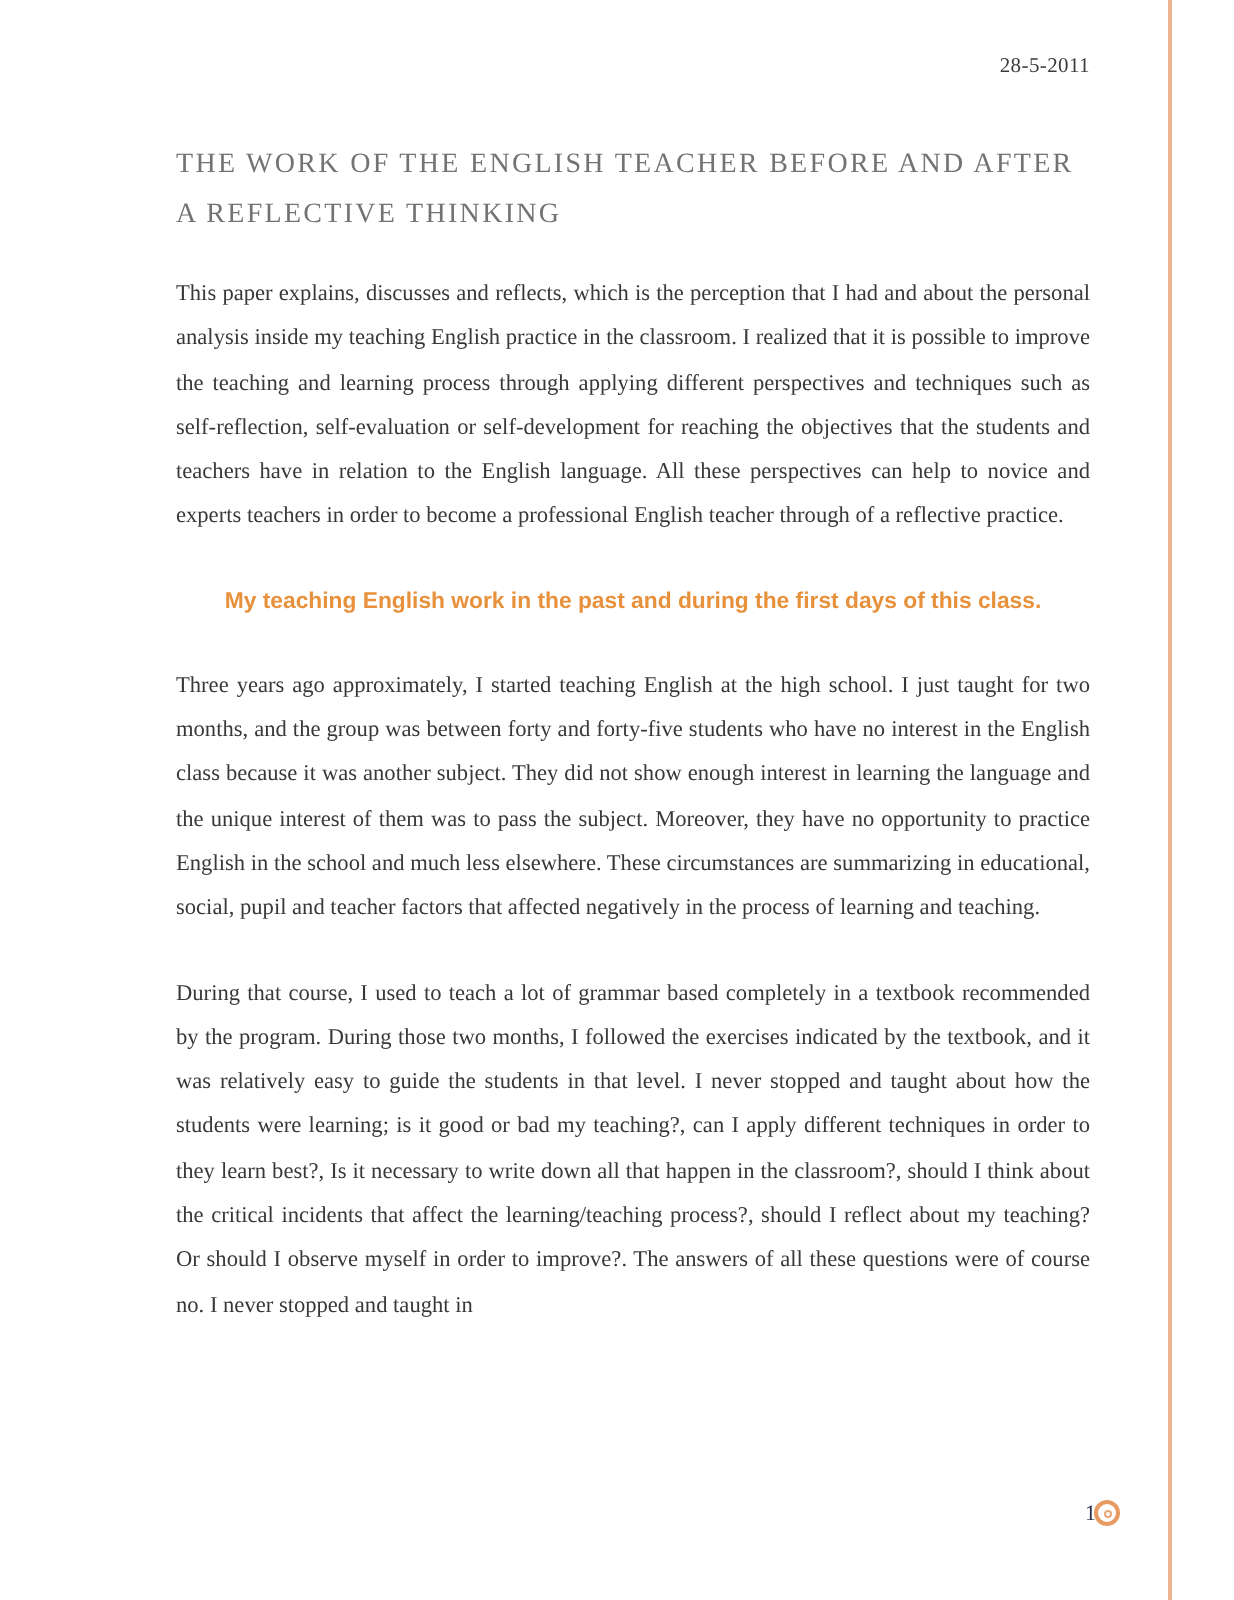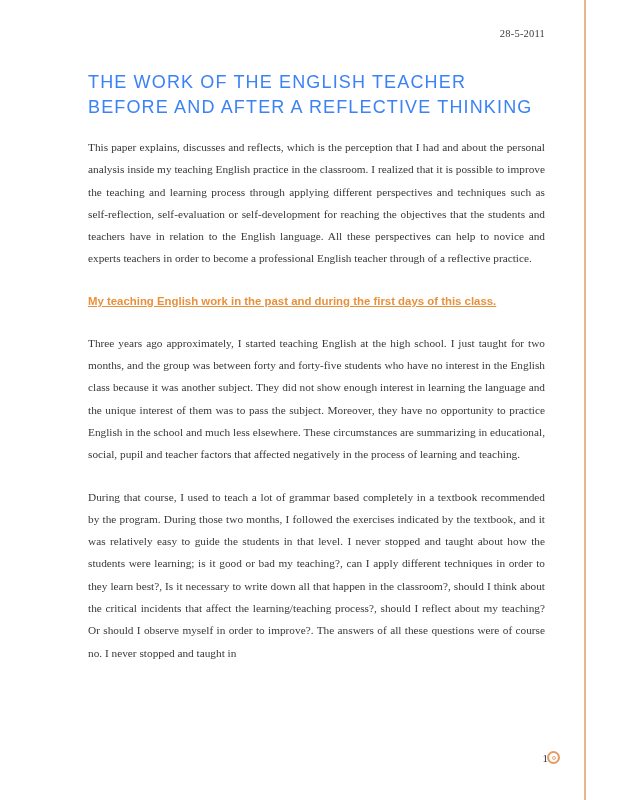--- a/index.html
+++ b/index.html
@@ -47,25 +47,25 @@
 
   
   #content {
     position: absolute;
     left: 88px;
     top: 70px;
     width: 457px;
   }
 
   #doc-title {
-    font-family: Liberation Sans, sans-serif;
-    font-size: 18px;
+    font-family: Liberation Serif, serif;
+    font-size: 14px;
     line-height: 25px;
     letter-spacing: 1.15px;
-    color: #3b82f6;
+    color: #737373;
     text-transform: uppercase;
     font-weight: normal;
     margin: 0 0 16px 0;
     white-space: pre-line;
   }
 
   .body-par {
     font-family: Liberation Serif, serif;
     font-size: 11.3px;
     line-height: 22.3px;
@@ -75,22 +75,21 @@
     margin: 0 0 20px 0;
   }
 
   .section-head {
     font-family: "Liberation Sans", sans-serif;
     font-size: 11.4px;
     line-height: 22px;
     font-weight: bold;
     color: #e8913c;
     margin: 0 0 20px 0;
-    text-align: left;
-    text-decoration: underline;
+    text-align: center;
   }
 
   
   #footer {
     position: absolute;
     left: 0;
     top: 748px;
     width: 560px;
     text-align: right;
     height: 20px;

